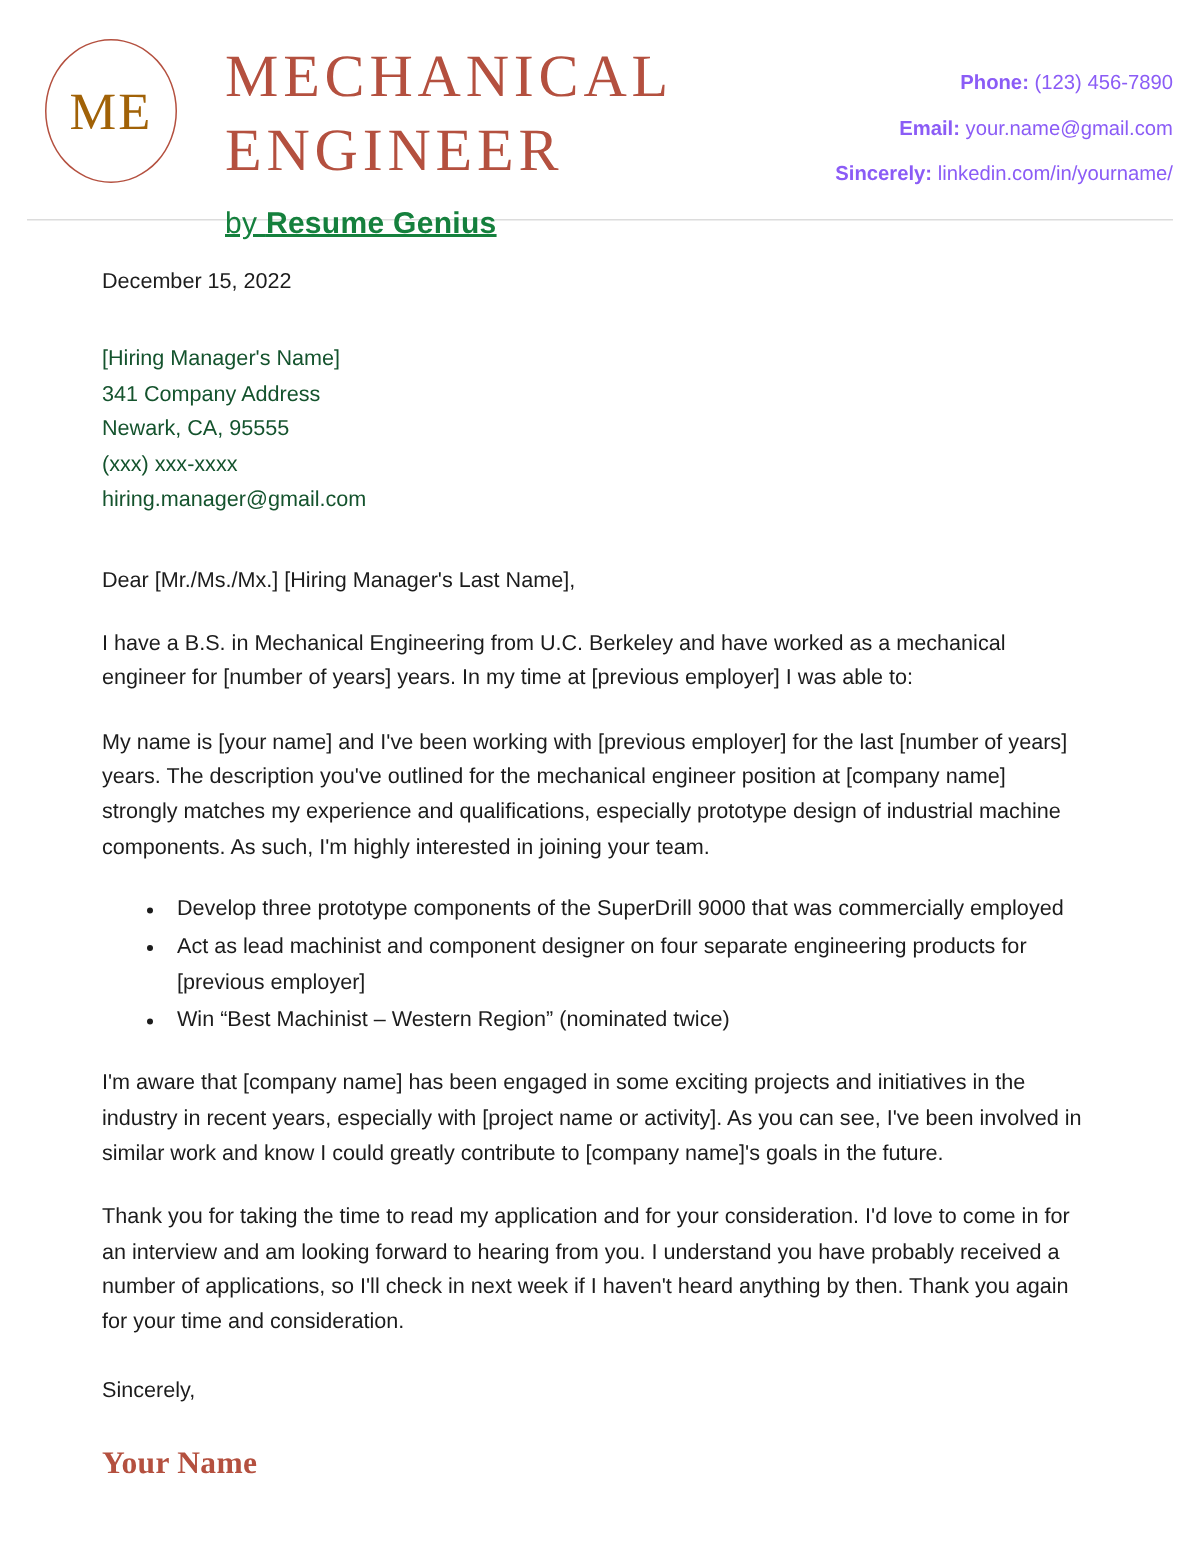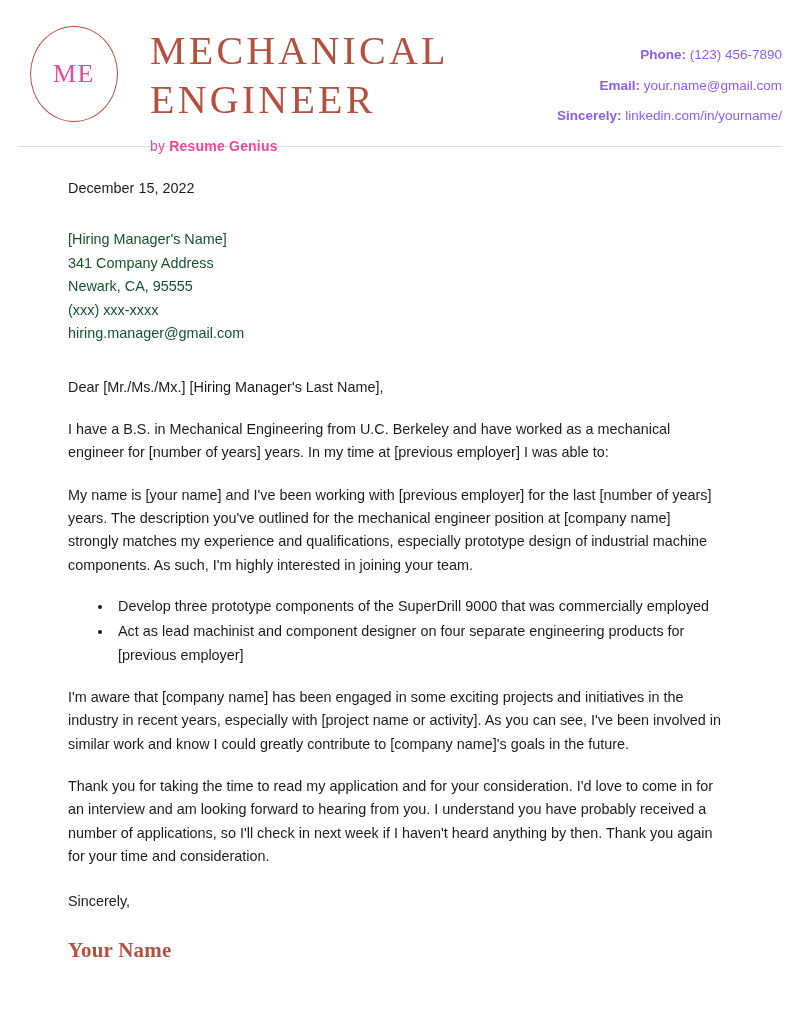--- a/index.html
+++ b/index.html
@@ -46,23 +46,23 @@
     height: 96px;
     border: 1.6px solid #b4503f;
     border-radius: 50%;
     display: flex;
     align-items: center;
     justify-content: center;
     box-sizing: border-box;
   }
   .monogram-text {
     font-family: "Liberation Serif", serif;
-    font-size: 26px;
+    font-size: 35px;
     letter-spacing: 1.5px;
-    color: #ec4899;
+    color: #a16207;
     line-height: 1;
   }
 
   .title-block {
     flex: 1 1 auto;
     padding-left: 20px;
     padding-top: 8px;
     min-width: 0;
   }
   .doc-title {
@@ -70,23 +70,24 @@
     font-size: 40px;
     line-height: 1.23;
     letter-spacing: 3.2px;
     color: #b4503f;
     margin: 0;
     font-weight: 400;
     max-width: 330px;
   }
   .doc-subtitle {
     margin-top: 14px;
-    font-size: 14px;
-    color: #ec4899;
+    font-size: 20px;
+    color: #15803d;
     letter-spacing: 0.2px;
+    text-decoration: underline;
   }
   .doc-subtitle .by {
     font-weight: 400;
   }
   .doc-subtitle .brand {
     font-weight: bold;
   }
 
   .contact-block {
     flex: 0 0 auto;
@@ -231,20 +232,21 @@
 
     <div class="salutation">Dear [Mr./Ms./Mx.] [Hiring Manager's Last Name],</div>
 
     <p class="para">I have a B.S. in Mechanical Engineering from U.C. Berkeley and have worked as a mechanical engineer for [number of years] years. In my time at [previous employer] I was able to:</p>
 
     <p class="para">My name is [your name] and I've been working with [previous employer] for the last [number of years] years. The description you've outlined for the mechanical engineer position at [company name] strongly matches my experience and qualifications, especially prototype design of industrial machine components. As such, I'm highly interested in joining your team.</p>
 
     <ul class="bullets">
       <li>Develop three prototype components of the SuperDrill 9000 that was commercially employed</li>
       <li>Act as lead machinist and component designer on four separate engineering products for [previous employer]</li>
+      <li>Win “Best Machinist – Western Region” (nominated twice)</li>
     </ul>
 
     <p class="para">I'm aware that [company name] has been engaged in some exciting projects and initiatives in the industry in recent years, especially with [project name or activity]. As you can see, I've been involved in similar work and know I could greatly contribute to [company name]'s goals in the future.</p>
 
     <p class="para">Thank you for taking the time to read my application and for your consideration. I'd love to come in for an interview and am looking forward to hearing from you. I understand you have probably received a number of applications, so I'll check in next week if I haven't heard anything by then. Thank you again for your time and consideration.</p>
 
     <div class="closing">Sincerely,</div>
 
     <div class="signature">Your Name</div>
 

